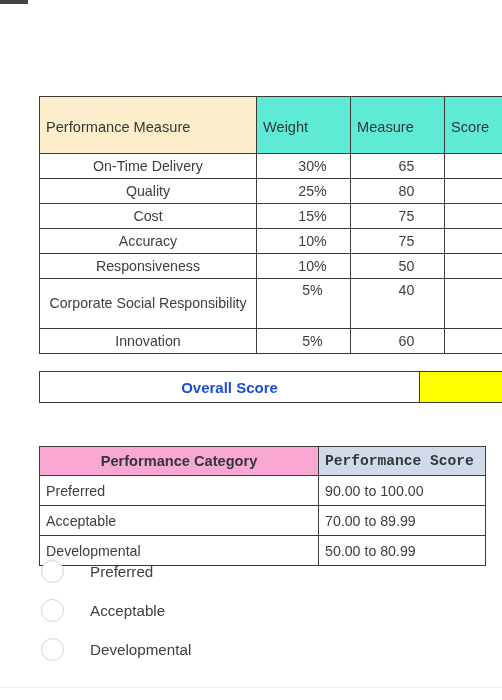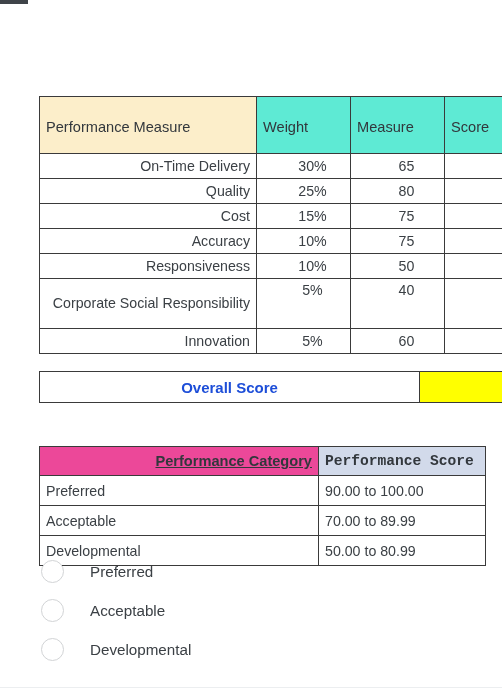--- a/index.html
+++ b/index.html
@@ -82,21 +82,21 @@
   #measures-table th.h-measure {
     background: #fceeca;
     text-align: left;
     height: 44px;
   }
   #measures-table th.h-num {
     background: #5eead4;
     text-align: left;
   }
   #measures-table td.c-name {
-    text-align: right;
+    text-align: center;
     line-height: 1.28;
     margin-left: 20px;
   }
   #measures-table td.c-num {
     text-align: center;
     padding-left: 24px;
   }
   #measures-table td.c-score {
     background: #ffffff;
   }
@@ -130,23 +130,22 @@
     top: 446px;
     width: 447px;
   }
   #category-table th {
     font-weight: bold;
     font-size: 14.6px;
     color: #32373c;
     height: 24px;
   }
   #category-table th.h-cat {
-    background: #ec4899;
-    text-align: right;
-    text-decoration: underline;
+    background: #f9a8d4;
+    text-align: center;
   }
   #category-table th.h-score {
     background: #d2daea;
     text-align: left;
     font-family: Liberation Mono, monospace;
   }
   #category-table td { height: 25px; }
 
   
   .choices {

